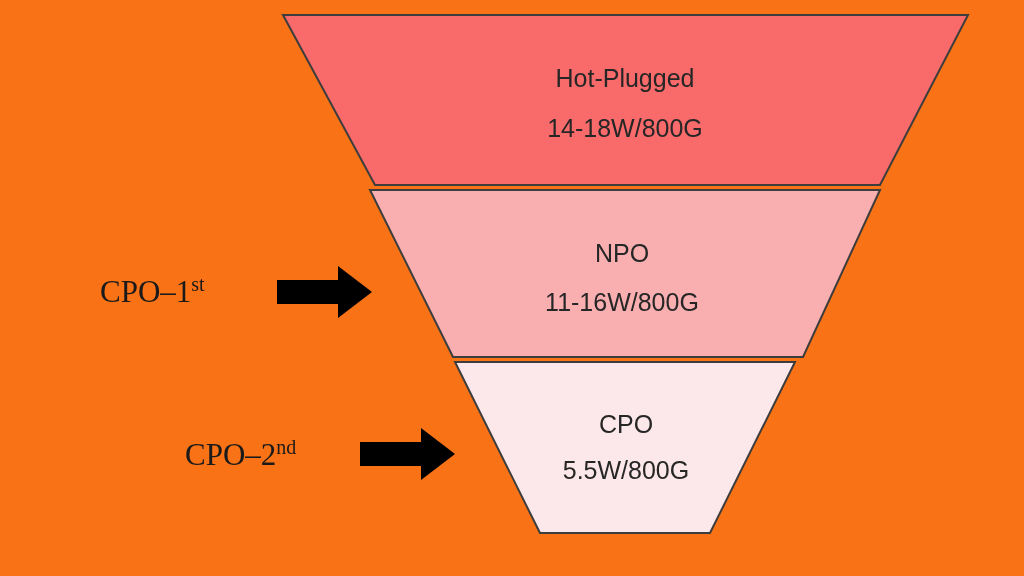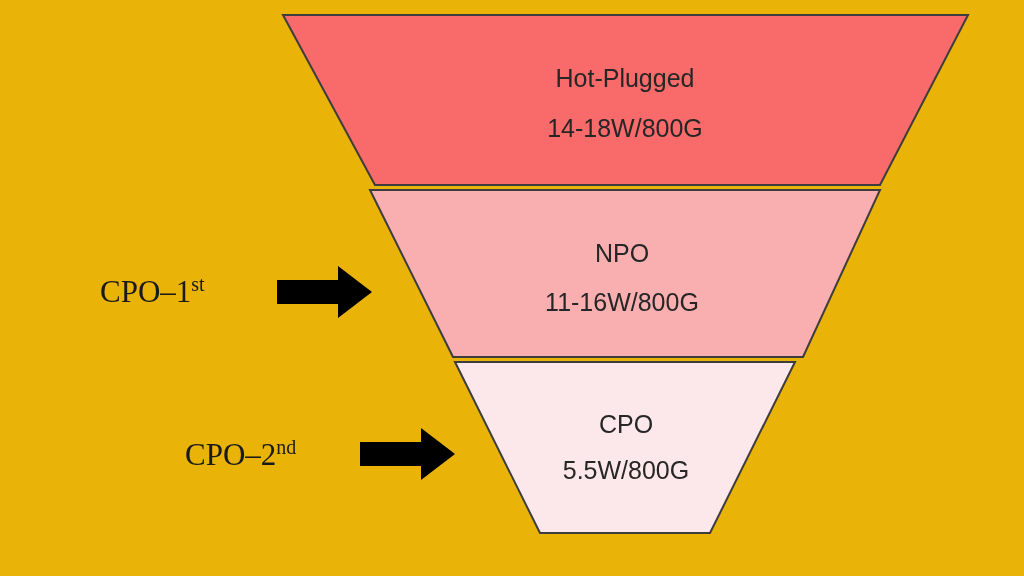--- a/index.html
+++ b/index.html
@@ -5,21 +5,21 @@
   html, body {
     margin: 0;
     padding: 0;
     background: #ffffff;
     overflow: hidden;
   }
   .stage {
     position: relative;
     width: 1024px;
     height: 576px;
-    background: #eab308;
+    background: #f97316;
   }
   svg { display: block; }
   .tier {
     stroke: #3d3d3d;
     stroke-width: 2;
     stroke-linejoin: miter;
   }
   .tier-label {
     font-family: "Liberation Sans", "DejaVu Sans", sans-serif;
     font-size: 25px;

